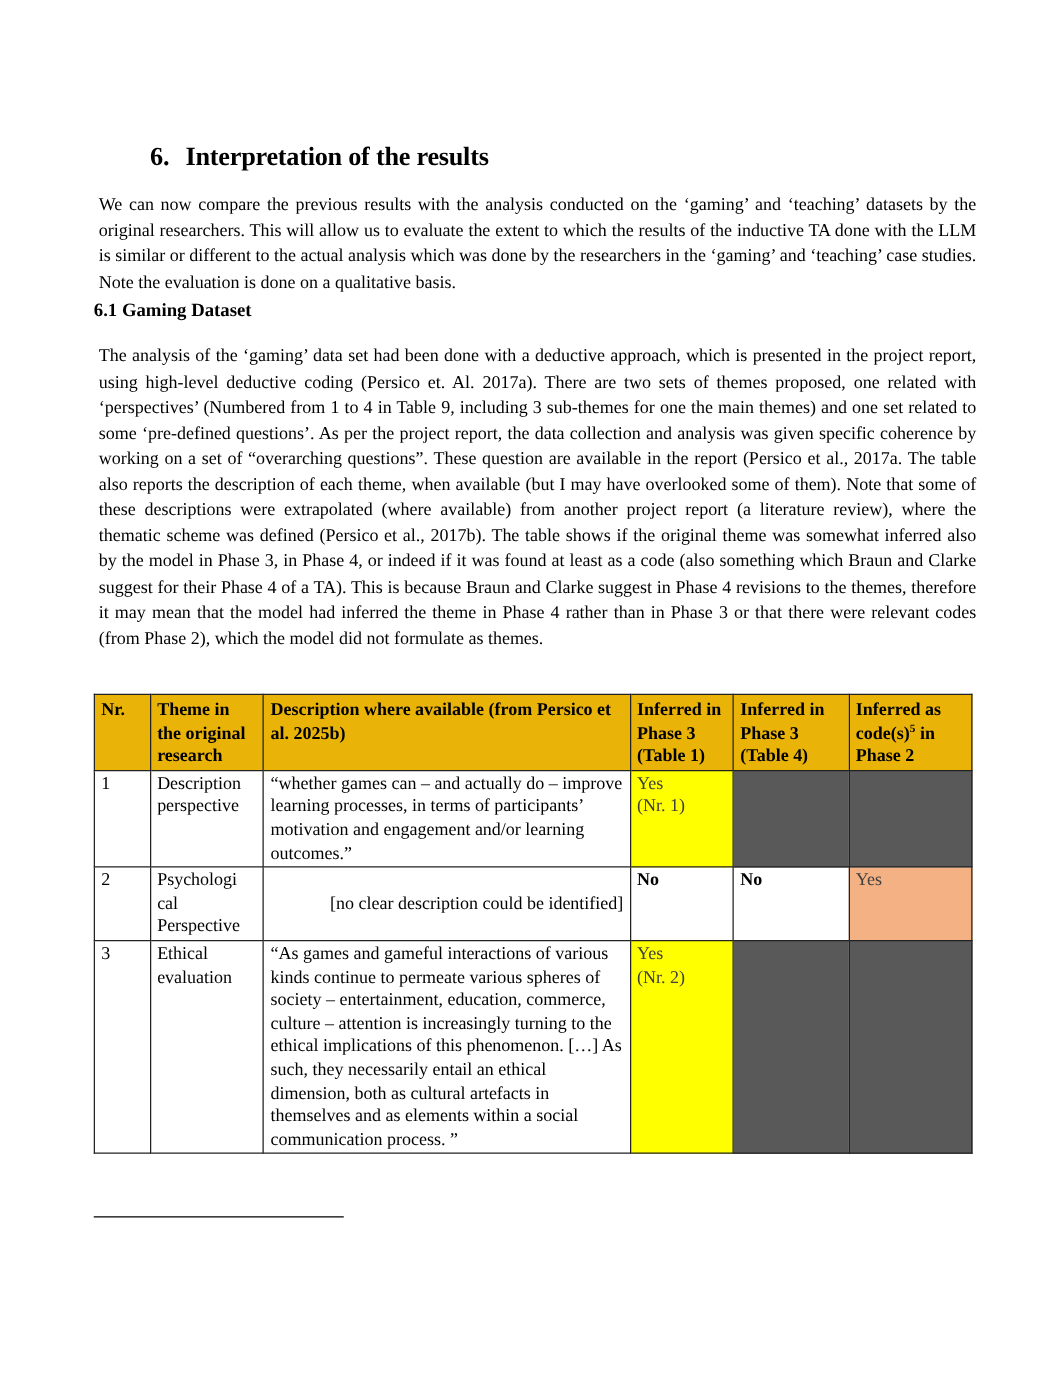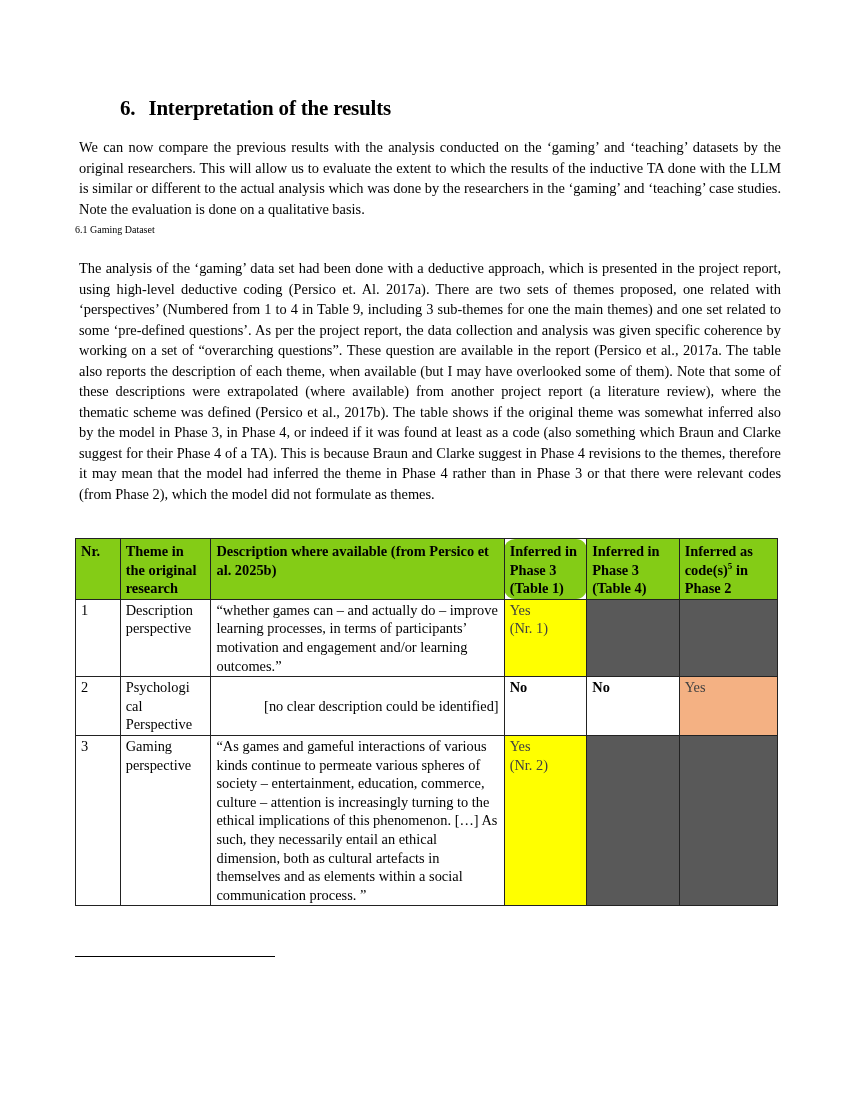--- a/index.html
+++ b/index.html
@@ -1,28 +1,28 @@
 <!DOCTYPE html>
 <html><head>
 <meta charset="utf-8">
 <style>
   html, body { margin:0; padding:0; background:#ffffff; }
   body { width:850px; height:1100px; position:relative; overflow:hidden;
          font-family:"Liberation Serif", serif; color:#000; }
-  .page { position:absolute; left:0; top:0; width:850px; height:1020px; }
+  .page { position:absolute; left:0; top:17px; width:850px; height:1020px; }
   h1 { position:absolute; left:120px; top:96px; margin:0; font-size:21px; font-weight:bold; letter-spacing:-0.2px; }
   h1 .num { margin-right:8px; }
   .para { position:absolute; left:75px; width:702px; margin:4px; font-size:14.4px; line-height:20.5px; text-align:justify; }
   #p1 { top:133px; }
-  h2 { position:absolute; left:75px; top:224px; margin:0; font-size:10px; font-weight:normal; }
+  h2 { position:absolute; left:75px; top:224px; margin:0; font-size:15px; font-weight:bold; }
   #p2 { top:254px; }
   table.themes { position:absolute; left:75px; top:538px; width:703px; border-collapse:collapse; font-size:14.4px; line-height:18.6px; }
   table.themes th, table.themes td { border:1px solid #222; vertical-align:top; text-align:left; padding:1px 5px 1px 5px; }
-  table.themes th { background:#84cc16; font-weight:bold; padding-top:3px; }
-  .c-nr { width:34px; } .c-theme { width:80px; } .c-desc { width:286px; } .c-p3 { width:72px;border-radius:11px; } .c-p4 { width:82px; } .c-p2 { width:88px;font-family:Liberation Serif, serif; }
+  table.themes th { background:#eab308; font-weight:bold; padding-top:3px; }
+  .c-nr { width:34px; } .c-theme { width:80px; } .c-desc { width:286px; } .c-p3 { width:72px; } .c-p4 { width:82px; } .c-p2 { width:88px;font-family:Liberation Serif, serif; }
   td.yellow { background:#ffff00; color:#404040; }
   td.dark { background:#595959; }
   td.orange { background:#f4b183; color:#404040; }
   td.bold { font-weight:bold; }
   sup { font-size:9px; line-height:0; }
   .fn-rule { position:absolute; left:75px; top:956px; width:200px; height:1px; background:#000; }
   .footnote { position:absolute; left:75px; top:965px; width:710px; margin:0; font-family:"Liberation Sans", sans-serif; font-size:11.6px; line-height:18px; }
   .footnote sup { font-size:8px; }
   .pageno { position:absolute; left:0; width:850px; top:1013px; text-align:center; font-family:"Liberation Sans", sans-serif; font-size:13.5px; }
 </style>
@@ -65,21 +65,21 @@
       <tr style="height:56px;">
         <td>2</td>
         <td>Psychologi cal Perspective</td>
         <td style="vertical-align:middle;text-align:right;"><span>[no clear description could be identified]</span></td>
         <td class="bold">No</td>
         <td class="bold">No</td>
         <td class="orange">Yes</td>
       </tr>
       <tr>
         <td>3</td>
-        <td>Gaming perspective</td>
+        <td>Ethical evaluation</td>
         <td>“As games and gameful interactions of various kinds continue to permeate various spheres of society – entertainment, education, commerce, culture – attention is increasingly turning to the ethical implications of this phenomenon.  […] As such, they necessarily entail an ethical dimension, both as cultural artefacts in themselves and as elements within a social communication process. ”</td>
         <td class="yellow"><span>Yes</span><br><span>(Nr. 2)</span></td>
         <td class="dark"></td>
         <td class="dark"></td>
       </tr>
     </tbody>
   </table>
 
   <div class="fn-rule"></div>
 

